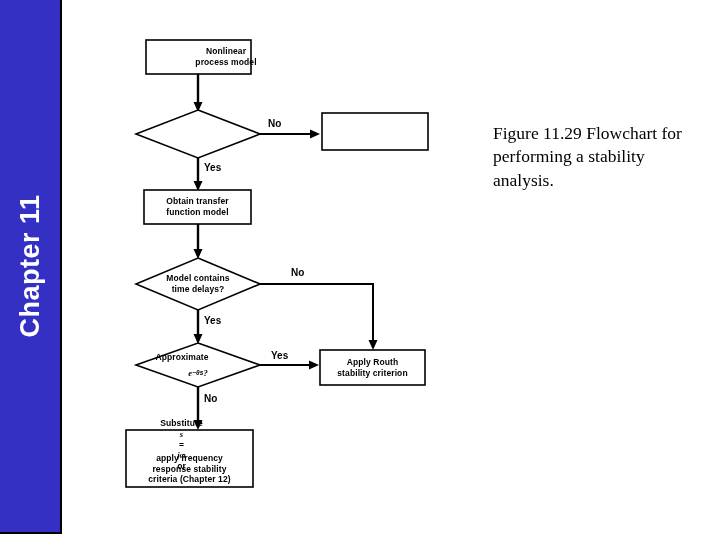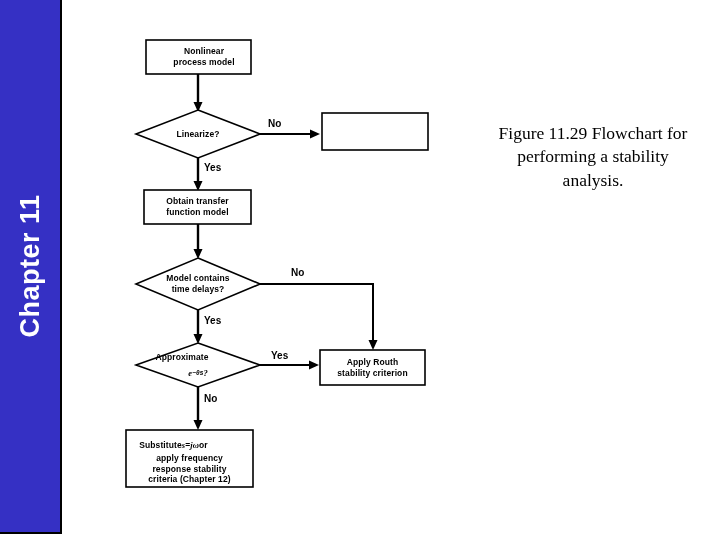--- a/index.html
+++ b/index.html
@@ -47,21 +47,20 @@
     font-weight: bold;
     letter-spacing: 0.5px;
   }
 
   
   #figure-caption {
     position: absolute;
     left: 493px;
     top: 122px;
     width: 200px;
-    text-align: center;
     font-family: "Liberation Serif", serif;
     font-size: 17.5px;
     line-height: 1.33;
     color: #000000;
   }
 
   
   #flowchart {
     position: absolute;
     left: 105px;
@@ -160,41 +159,40 @@
 
         <rect x="215" y="330" width="105" height="35" fill="#ffffff"></rect>
 
         <line x1="93" y1="367" x2="93" y2="403" stroke-width="2.4"></line>
         <polygon points="93,410 88.5,400 97.5,400" fill="#000000" stroke="none"></polygon>
 
         <rect x="21" y="410" width="127" height="57" fill="#ffffff"></rect>
       </g>
     </svg>
 
-    <div class="node-text" style="left:41px; top:20px; width:116px; height:34px;">Nonlinear
+    <div class="node-text" style="left:41px; top:20px; width:116px; height:34px;padding-left:22px;">Nonlinear
 process model</div>
 
-    <div class="node-text" style="left:43px; top:100px; width:100px; height:28px;">Linearize?</div>
 
 
     <div class="node-text" style="left:43px; top:250px; width:100px; height:28px;">Model contains
 time delays?</div>
 
     <div class="node-text" style="left:39px; top:170px; width:107px; height:34px;">Obtain transfer
 function model</div>
 
     <div class="node-text" style="left:27px; top:331px; width:100px; height:13px;">Approximate</div>
     <div class="node-text" style="left:43px; top:347px; width:100px; height:12px;">
       <span class="math">e</span><span class="sup">−θs</span><span class="math"> ?</span>
     </div>
 
     <div class="node-text" style="left:215px; top:330px; width:105px; height:35px;text-align:center;">Apply Routh
 stability criterion</div>
 
-    <div class="node-text" style="left:5px; top:419px; width:127px; height:12px;">
+    <div class="node-text" style="left:13px; top:419px; width:127px; height:12px;flex-direction:column;">
       <span>Substitute </span><span class="math">s</span><span>  =  </span><span class="math">jω</span><span> or</span>
     </div>
     <div class="node-text" style="left:21px; top:431px; width:127px; height:36px;">apply frequency
 response stability
 criteria (Chapter 12)</div>
 
     <div class="edge-label" style="left:163px; top:98px;">No</div>
 
     <div class="edge-label" style="left:99px; top:142px;">Yes</div>
 

